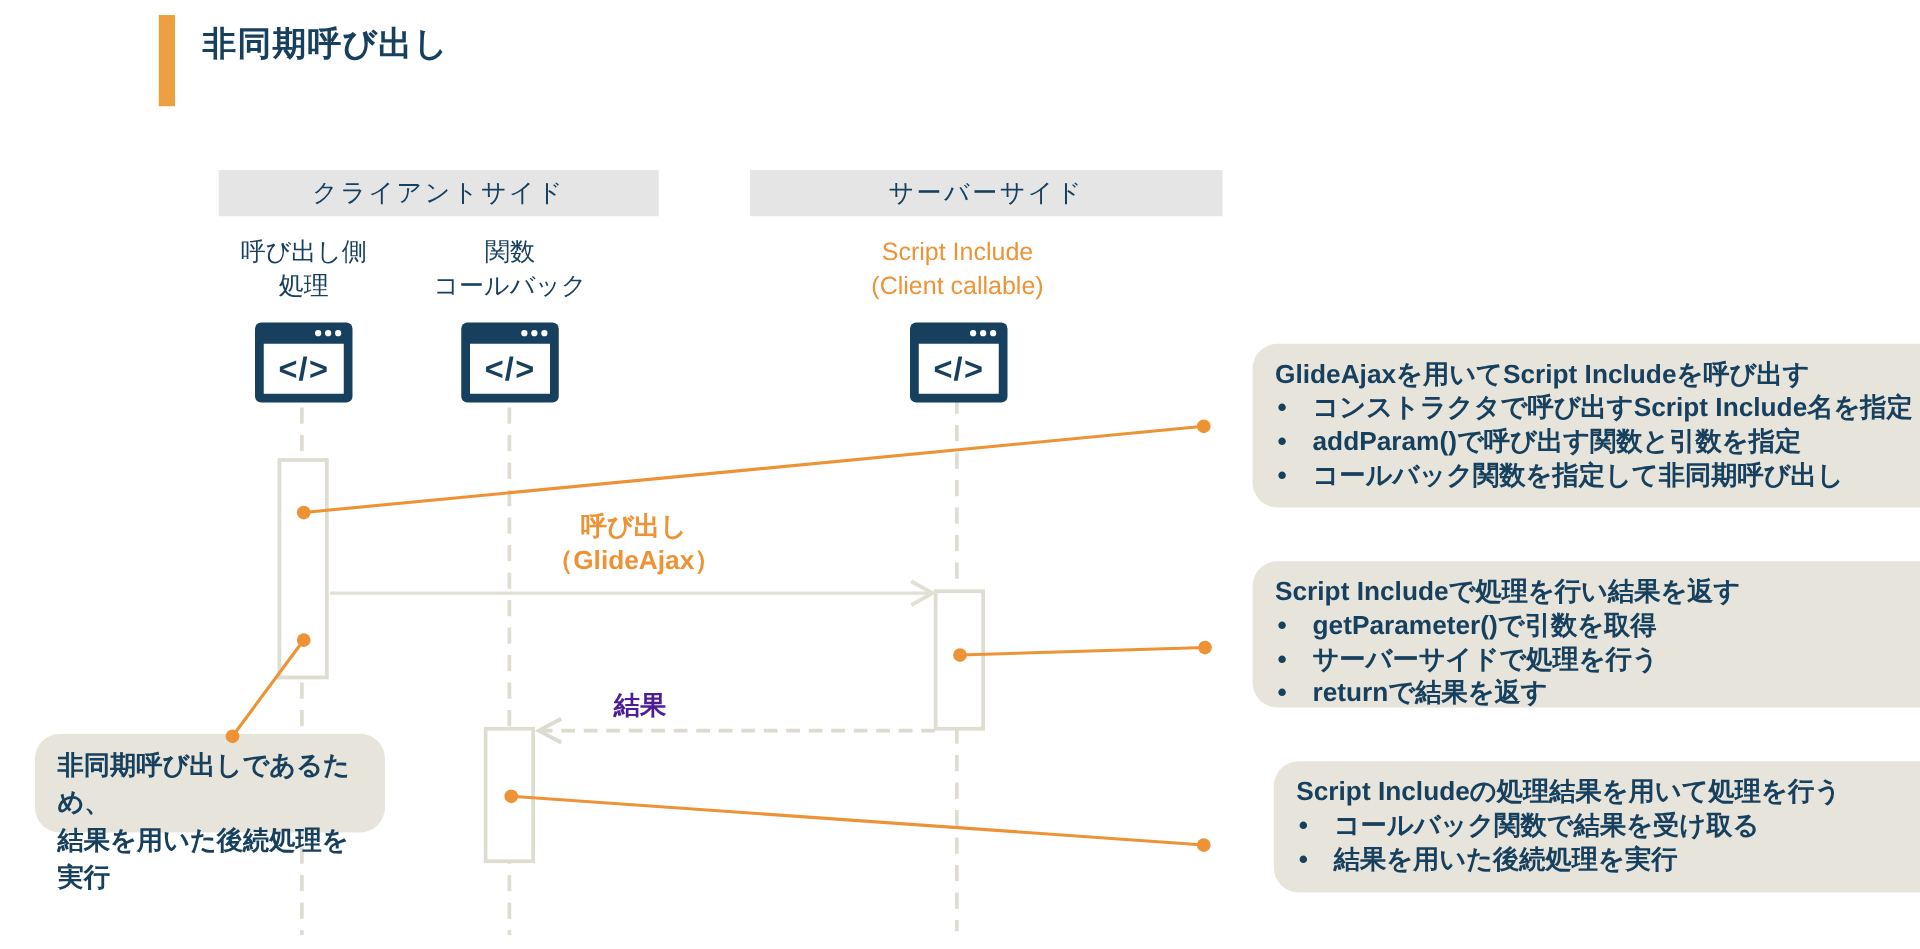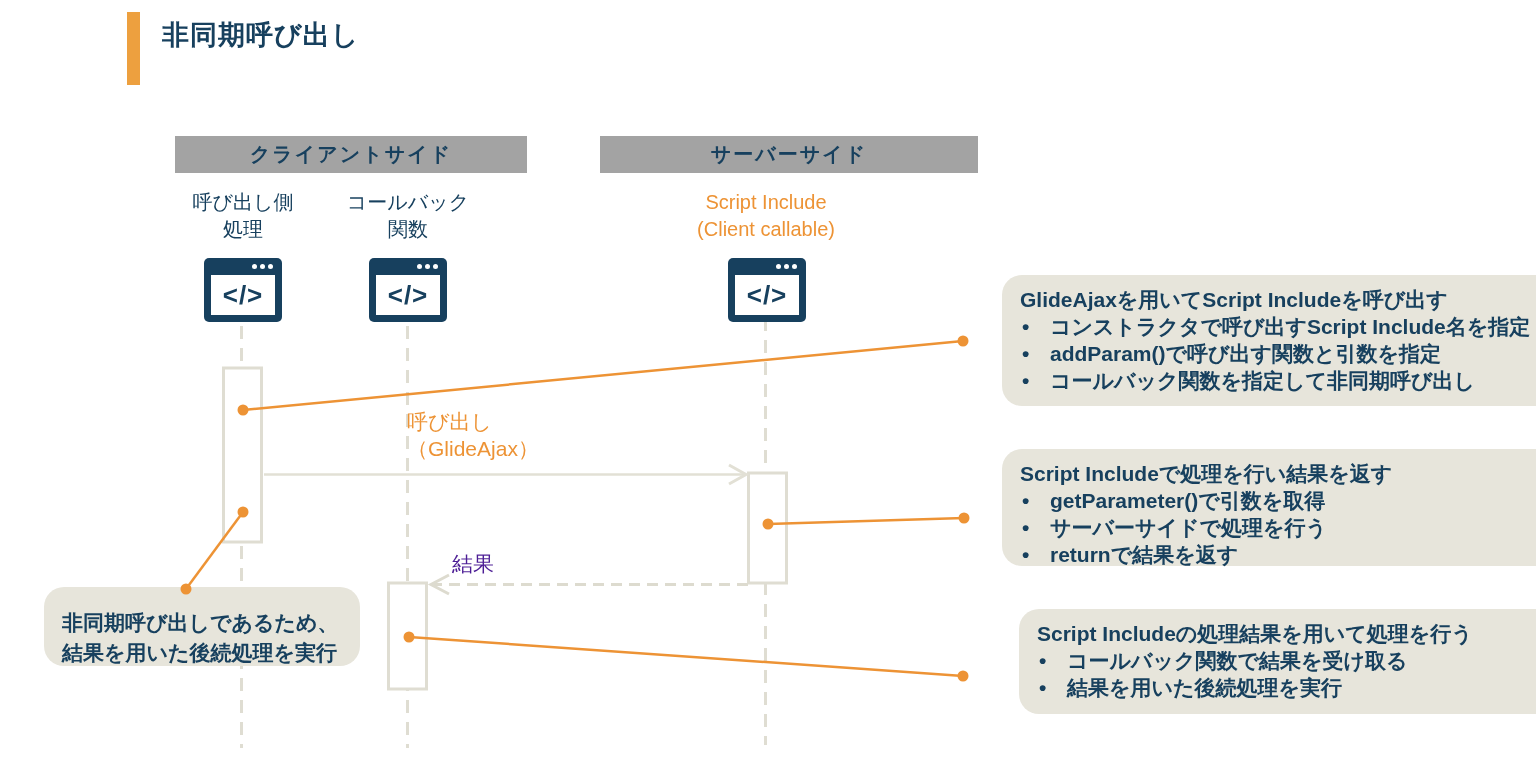--- a/index.html
+++ b/index.html
@@ -6,50 +6,50 @@
   #canvas{
     position:relative;width:1536px;height:759px;overflow:hidden;
     font-family:"Liberation Sans","DejaVu Sans",sans-serif;
     background:#ffffff;color:#17405E;
   }
   .abs{position:absolute;}
   
   .title-bar{left:127px;top:12px;width:13px;height:73px;background:#EDA03F;}
   .page-title{left:162px;top:17px;font-size:27px;font-weight:bold;color:#17405E;letter-spacing:1px;}
   
-  .hdr{height:37px;background:#a3a3a3;display:flex;align-items:center;justify-content:center;
-       font-size:20px;font-weight:bold;color:#17405E;letter-spacing:2px;}
+  .hdr{height:37px;background:#e5e5e5;display:flex;align-items:center;justify-content:center;
+       font-size:20px;font-weight:normal;color:#17405E;letter-spacing:2px;}
   .hdr-client{left:175px;top:136px;width:352px;}
   .hdr-server{left:600px;top:136px;width:378px;}
   
   .lane-label{top:189px;text-align:center;font-size:20px;font-weight:normal;line-height:27px;color:#17405E;}
   .lane-1{left:143px;width:200px;}
   .lane-2{left:308px;width:200px;}
   .lane-3{left:641px;width:250px;color:#ED9335;}
   
   .code-icon{width:78px;height:64px;background:#17405E;border-radius:5px;}
   .icon-1{left:204px;top:258px;}
   .icon-2{left:369px;top:258px;}
   .icon-3{left:728px;top:258px;}
   .icon-dots{position:absolute;top:6px;right:9px;display:flex;gap:3px;}
   .icon-dots span{width:5px;height:5px;border-radius:50%;background:#ffffff;display:block;}
   .icon-screen{position:absolute;left:7px;right:7px;top:17px;bottom:7px;background:#ffffff;
                display:flex;align-items:center;justify-content:center;
                font-weight:bold;font-size:26px;color:#17405E;letter-spacing:1px;}
   
-  .msg-label{font-weight:normal;}
+  .msg-label{font-weight:bold;text-align:center;}
   .call-label{left:407px;top:408px;width:200px;font-size:21px;line-height:27px;color:#ED9335;}
   .result-label{left:452px;top:550px;width:120px;font-size:21px;color:#4c1d95;}
   
   .note{background:#E7E5DB;border-radius:20px;color:#17405E;font-weight:bold;font-size:21px;box-sizing:border-box;}
   .note-right{left:1002px;width:648px;padding:11px 18px 10px 18px;line-height:27px;}
   .note-1{top:275px;height:131px;}
   .note-2{top:449px;height:117px;}
   .note-3{top:609px;height:105px;margin-left:17px;}
-  .note-left{left:44px;top:587px;width:316px;height:79px;padding:21px 18px;line-height:30px;}
+  .note-left{left:28px;top:587px;width:280px;height:79px;padding:11px 18px;line-height:30px;}
   .blt-row{display:flex;}
   .blt{width:28px;flex:0 0 28px;text-align:left;padding-left:2px;}
   svg{display:block;}
   #svg-base{position:absolute;left:0;top:0;z-index:0;}
   .html-layer{z-index:1;}
   #svg-connect{position:absolute;left:0;top:0;z-index:2;pointer-events:none;}
 </style>
 </head>
 <body>
 
@@ -80,22 +80,22 @@
   </div>
   <div class="abs hdr hdr-server html-layer">
     <span>サーバーサイド</span>
   </div>
 
   <div class="abs lane-label lane-1 html-layer">
     <div>呼び出し側</div>
     <div>処理</div>
   </div>
   <div class="abs lane-label lane-2 html-layer">
+    <div>関数</div>
     <div>コールバック</div>
-    <div>関数</div>
   </div>
   <div class="abs lane-label lane-3 html-layer">
     <div>Script Include</div>
     <div>(Client callable)</div>
   </div>
 
   <div class="abs code-icon icon-1 html-layer">
     <div class="icon-dots">
         <span></span>
         <span></span>

